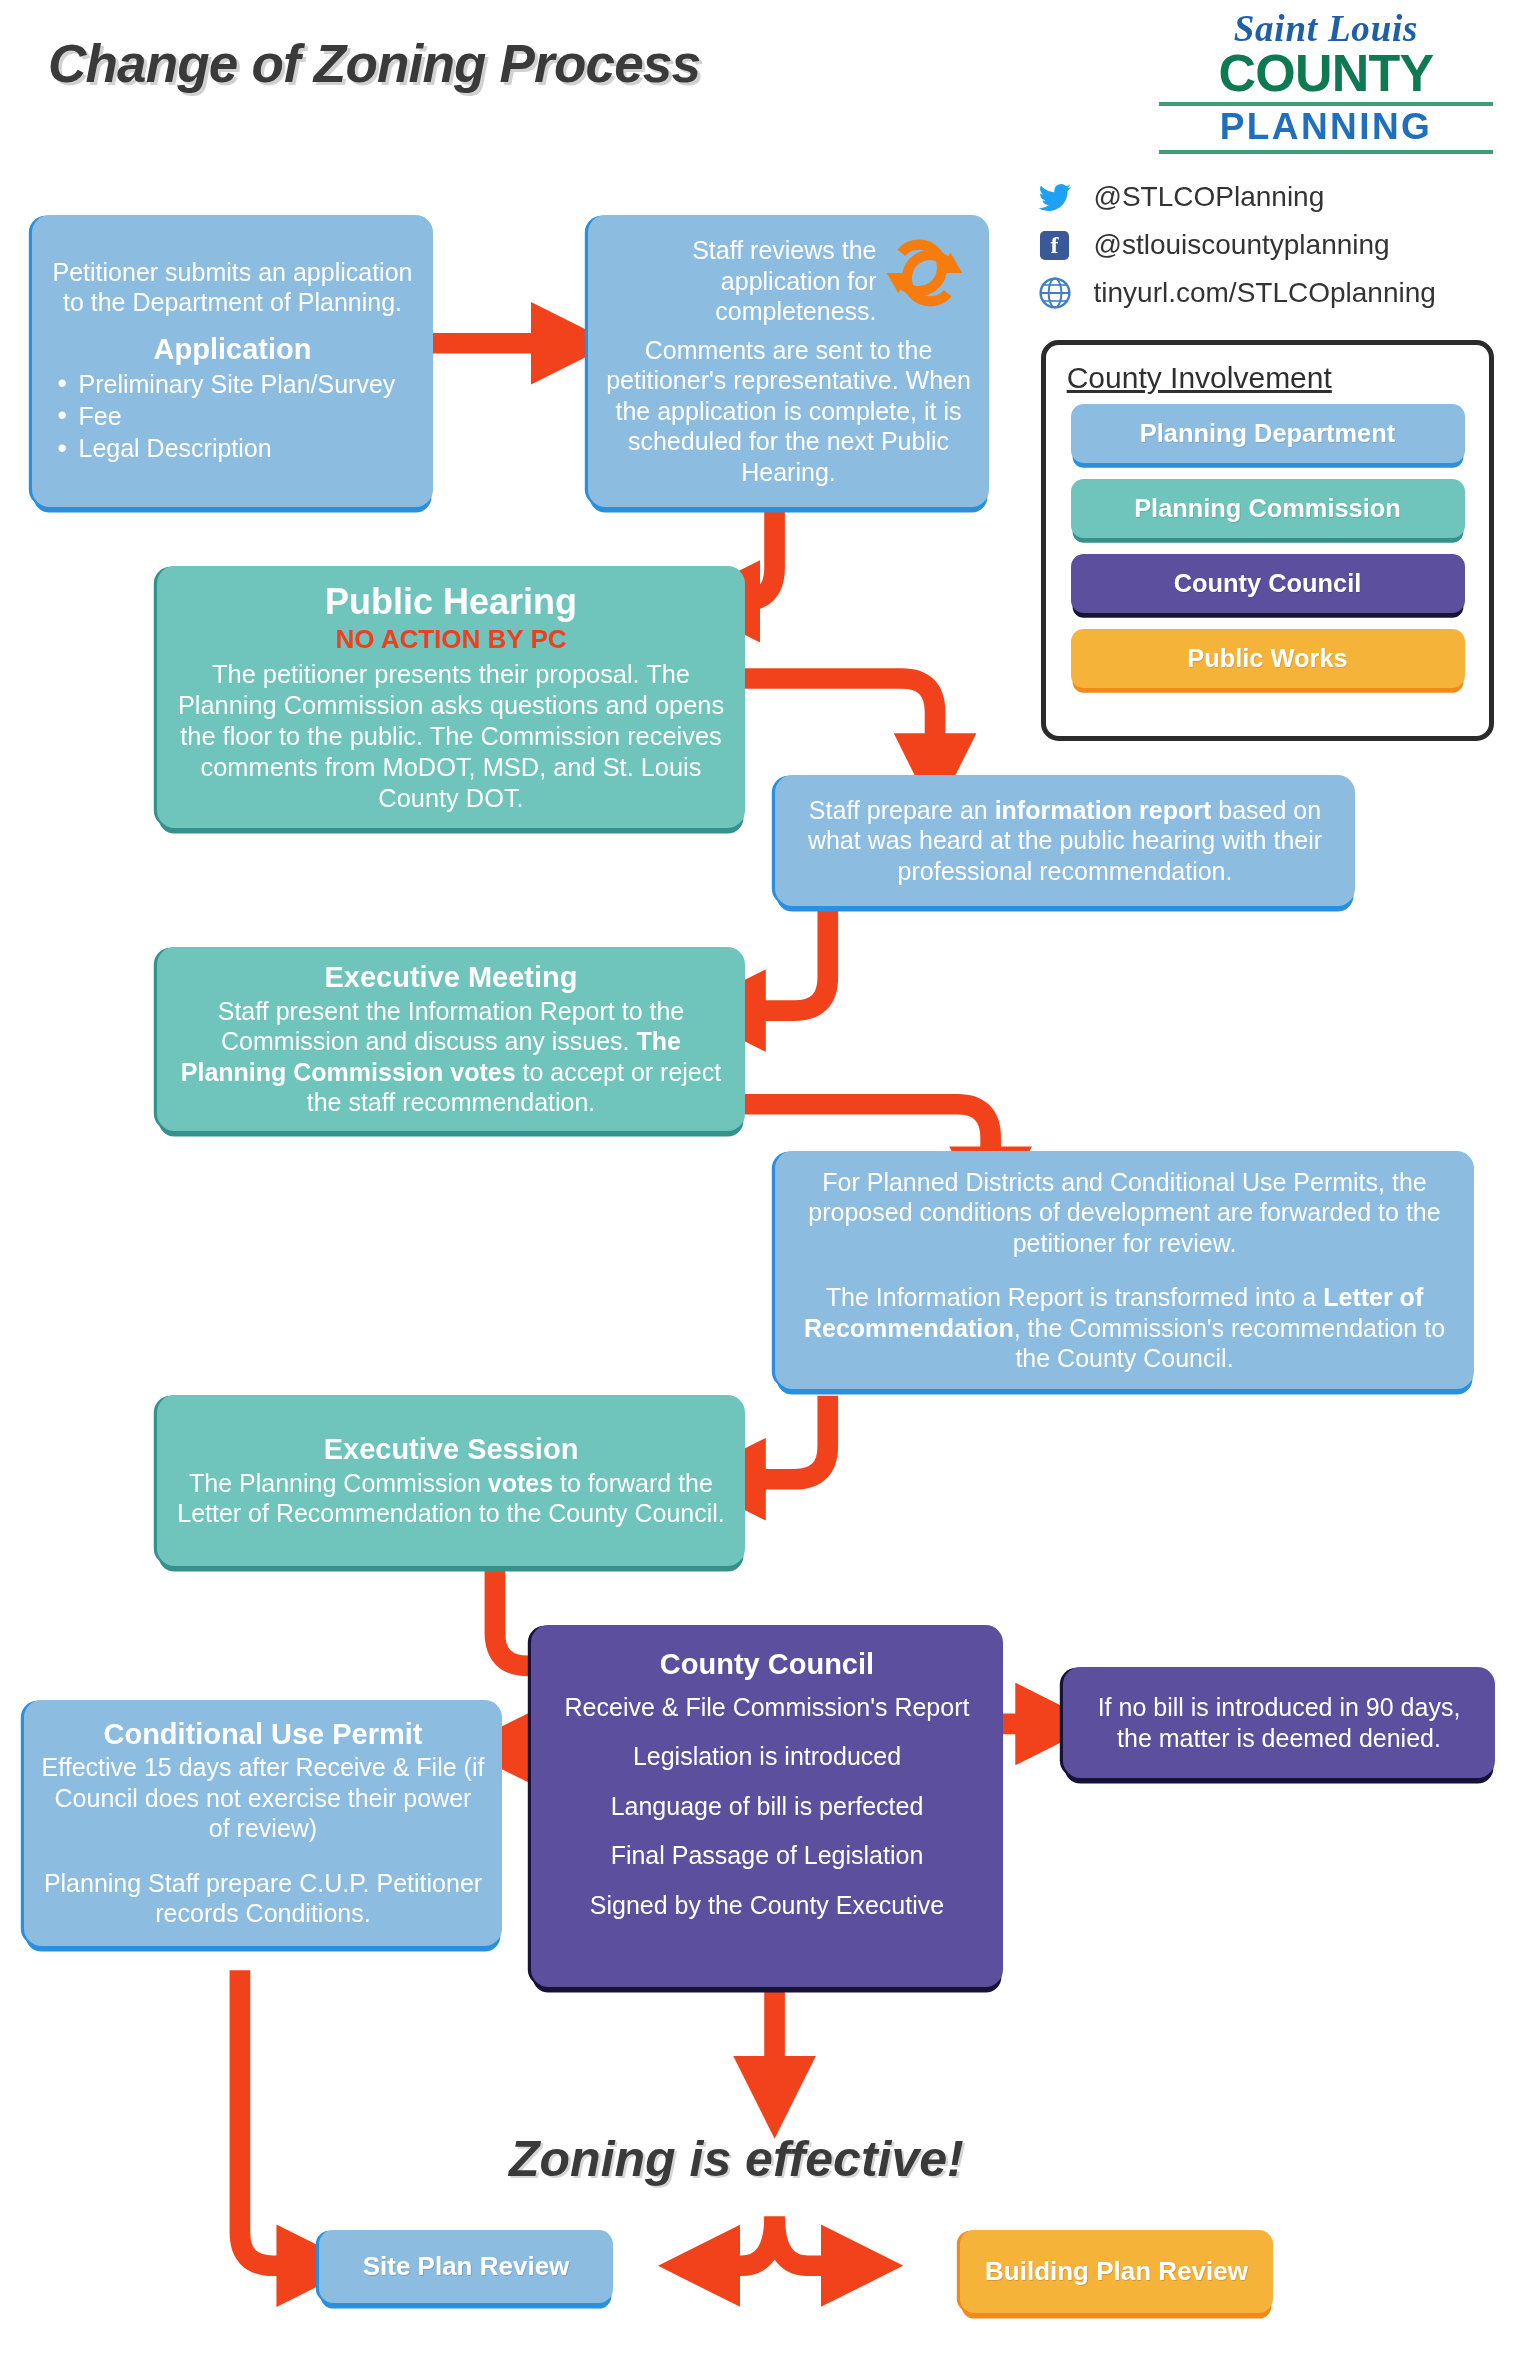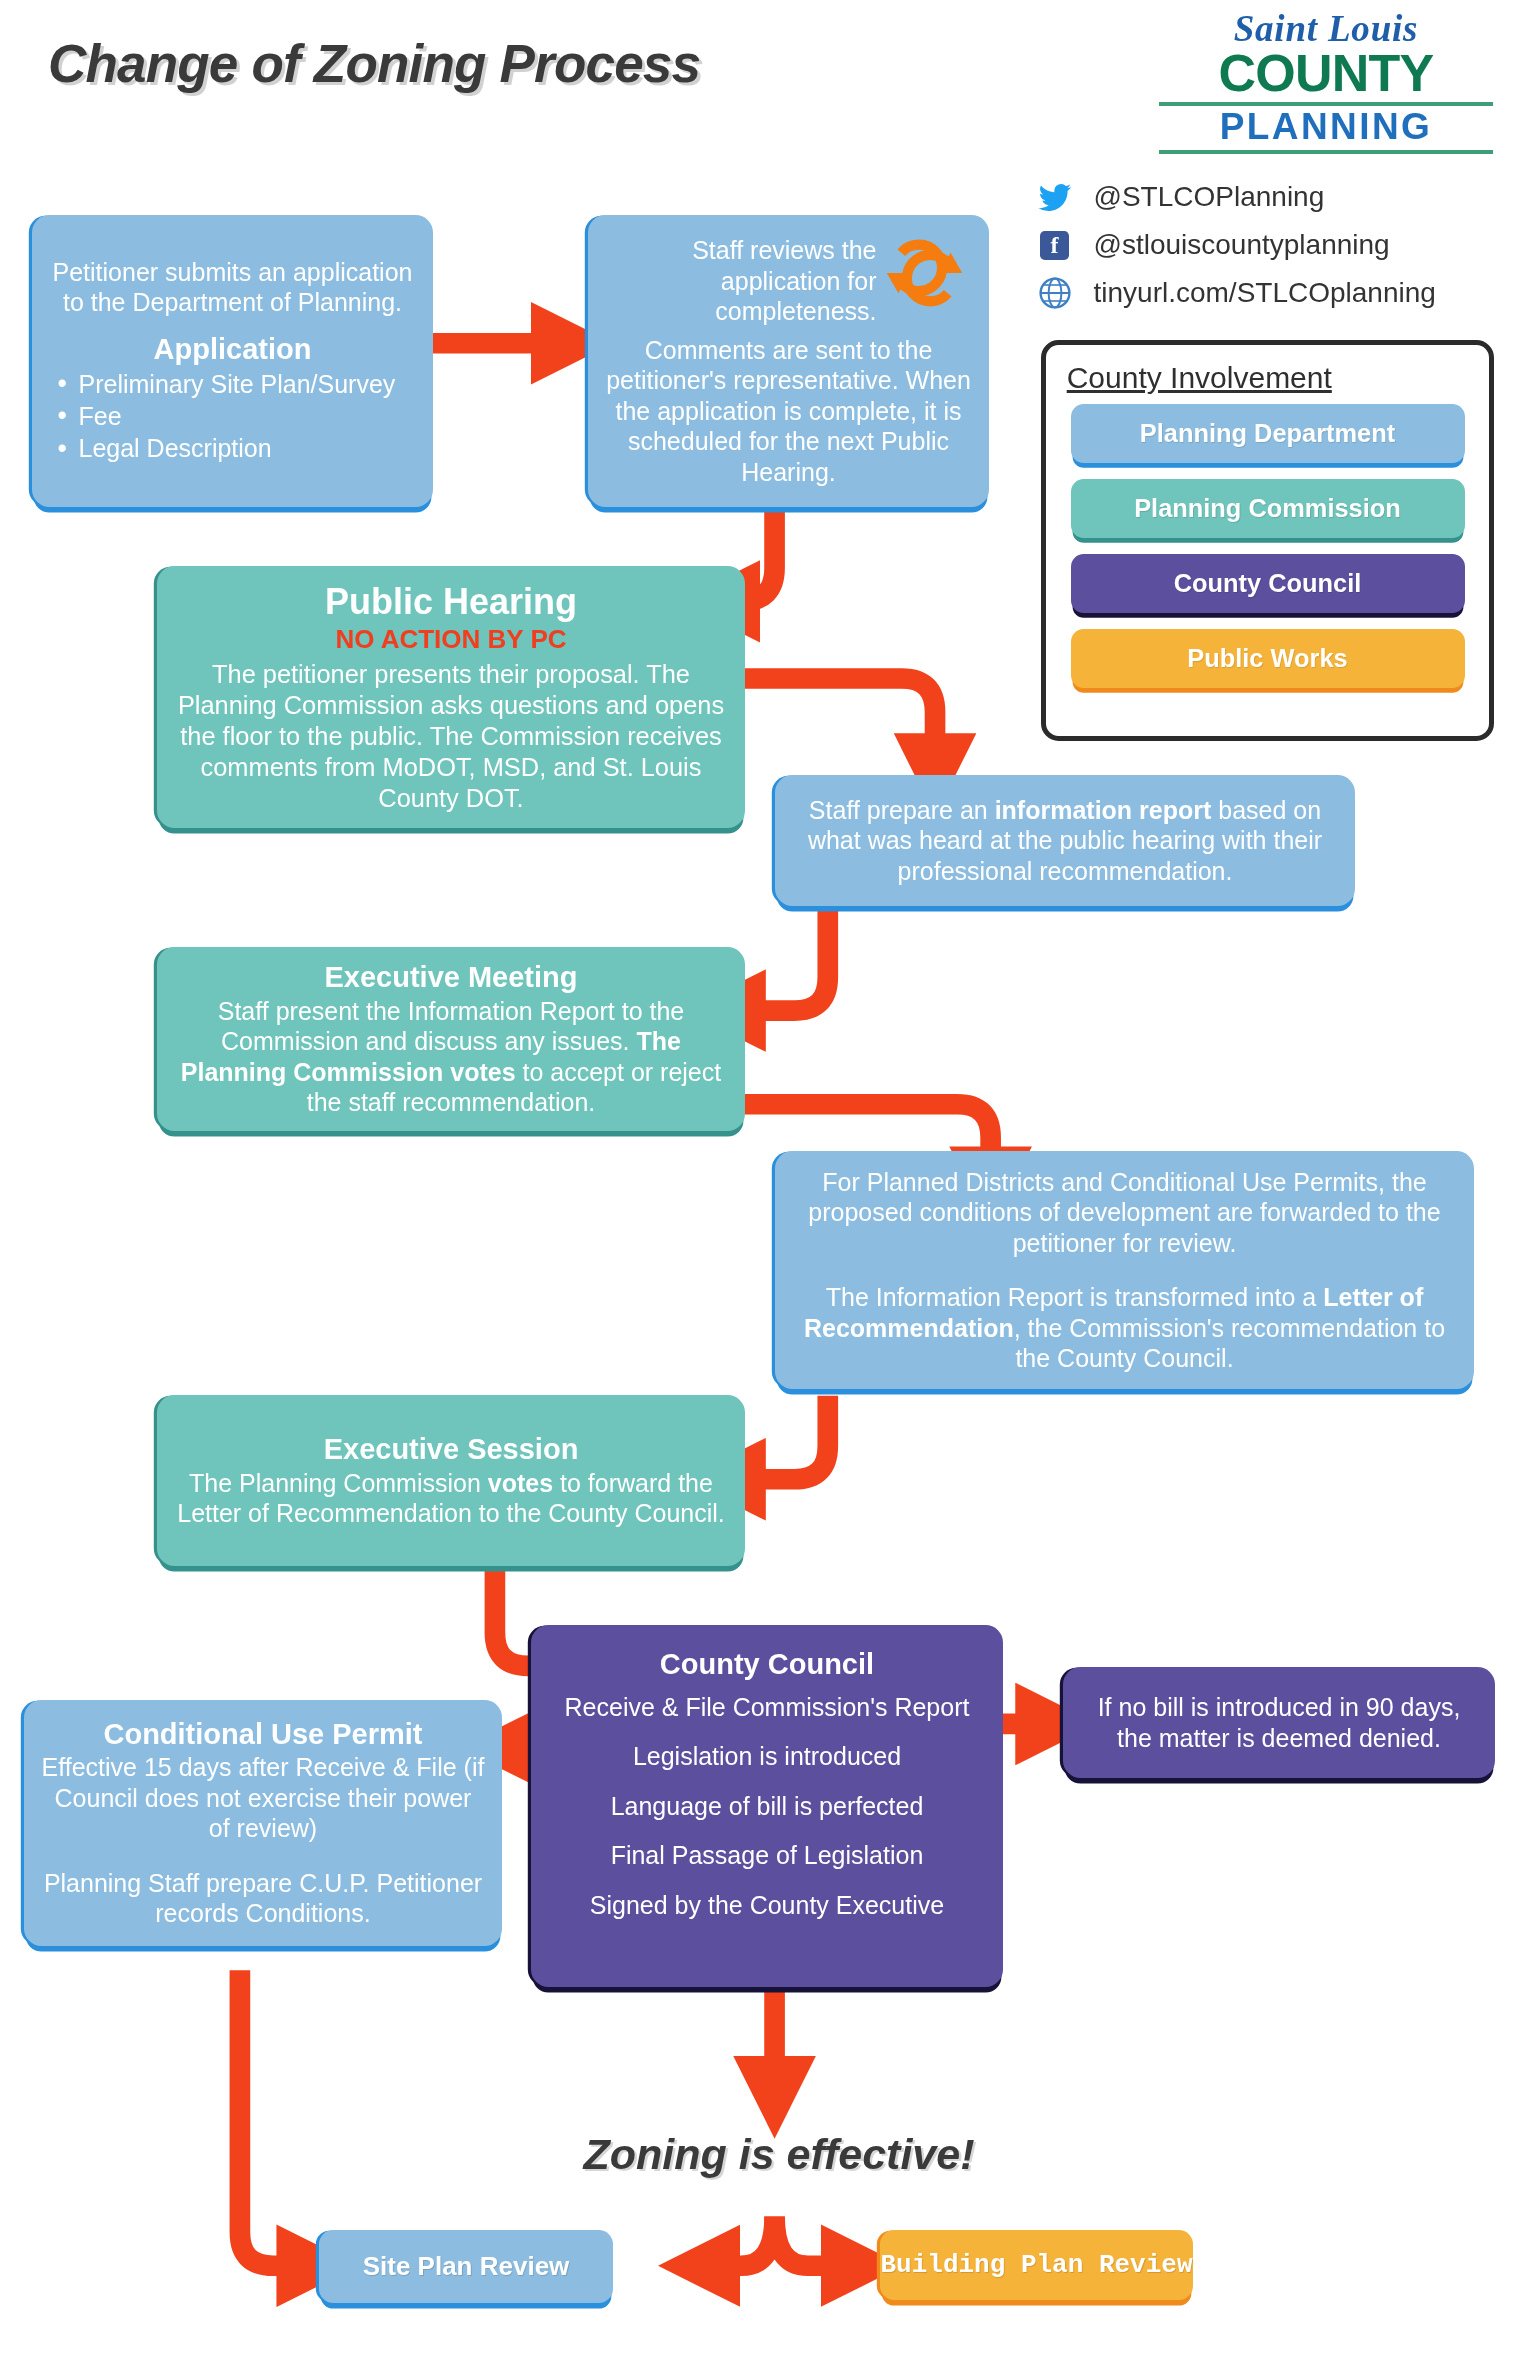--- a/index.html
+++ b/index.html
@@ -65,21 +65,21 @@
   ul.appl { text-align: left; list-style: none; margin-top: 1.6px; }
   ul.appl li { position: relative; padding-left: 29px; margin-bottom: 1.6px; }
   ul.appl li:before { content: "\2022"; position: absolute; left: 8px; top: -1.6px; font-size: 27px; }
 
   .red { color: #f03e1f; font-weight: bold; }
   .spacer { height: 24px; }
 
   
   #zoning-effective {
     position: absolute; left: 509px; top: 2130px; width: 540px;
-    text-align: center; font-size: 43px; font-weight: bold; font-style: italic;
+    font-size: 50px; font-weight: bold; font-style: italic;
     color: #3a3a3a; text-shadow: 2.4px 2.4px 0 rgba(0,0,0,0.16);
   }
   .pill {
     position: absolute; border-radius: 14.3px; display: flex;
     align-items: center; justify-content: center;
     font-size: 26px; font-weight: bold; color: #fff;
     text-shadow: 0.8px 0.8px 0.8px rgba(0,0,0,0.15); z-index: 3;
   }
 
   
@@ -239,14 +239,14 @@
   <p class="hd" style="font-size:29px;">Conditional Use Permit</p>
   <p>Effective 15 days after Receive &amp; File (if Council does not exercise their power of review)</p>
   <div class="spacer"></div>
   <p>Planning Staff prepare C.U.P. Petitioner records Conditions.</p>
 </div>
 
 <div id="zoning-effective">Zoning is effective!</div>
 
 <div class="pill blue" style="left:319px; top:2230px; width:294px; height:73px;">Site Plan Review</div>
 
-<div class="pill orange" style="left:880px; top:2230px; width:313px; height:70px;font-family:Liberation Mono, monospace;">Building Plan Review</div>
+<div class="pill orange" style="left:960px; top:2230px; width:313px; height:83px;">Building Plan Review</div>
 
 
 </body></html>

